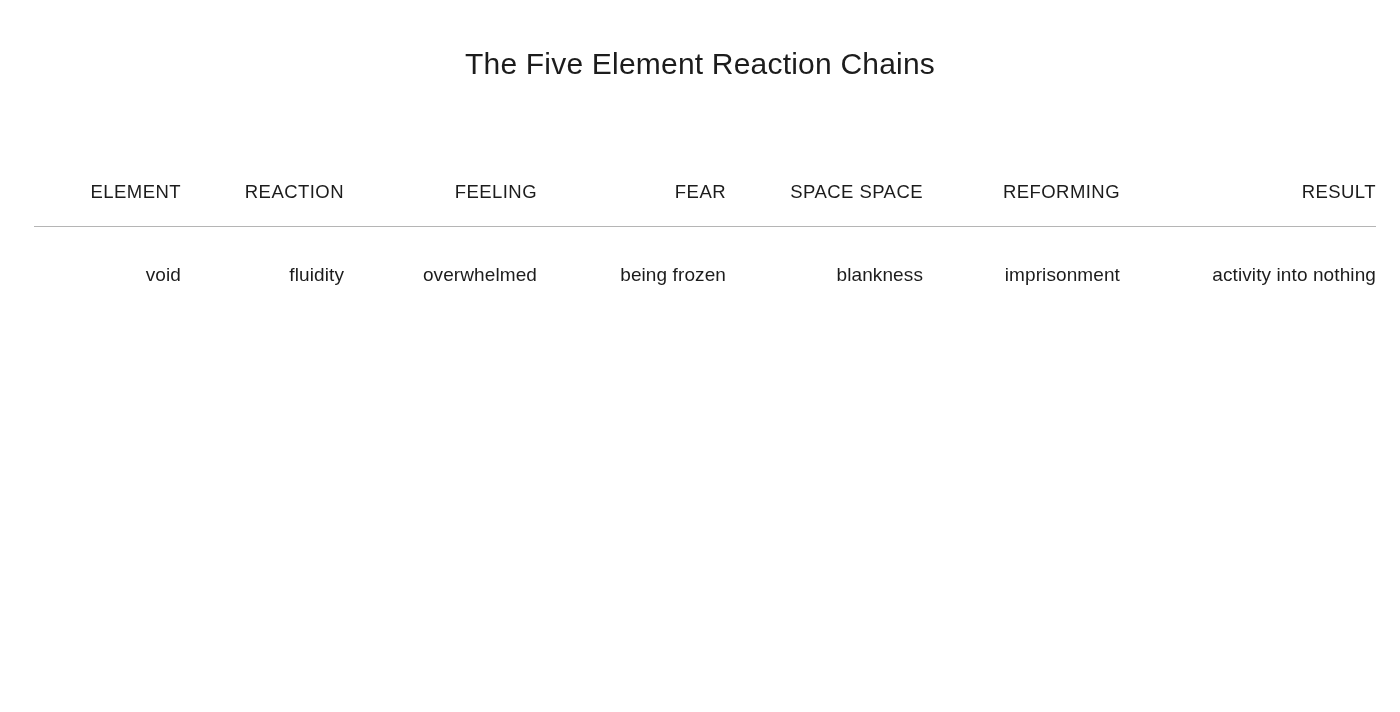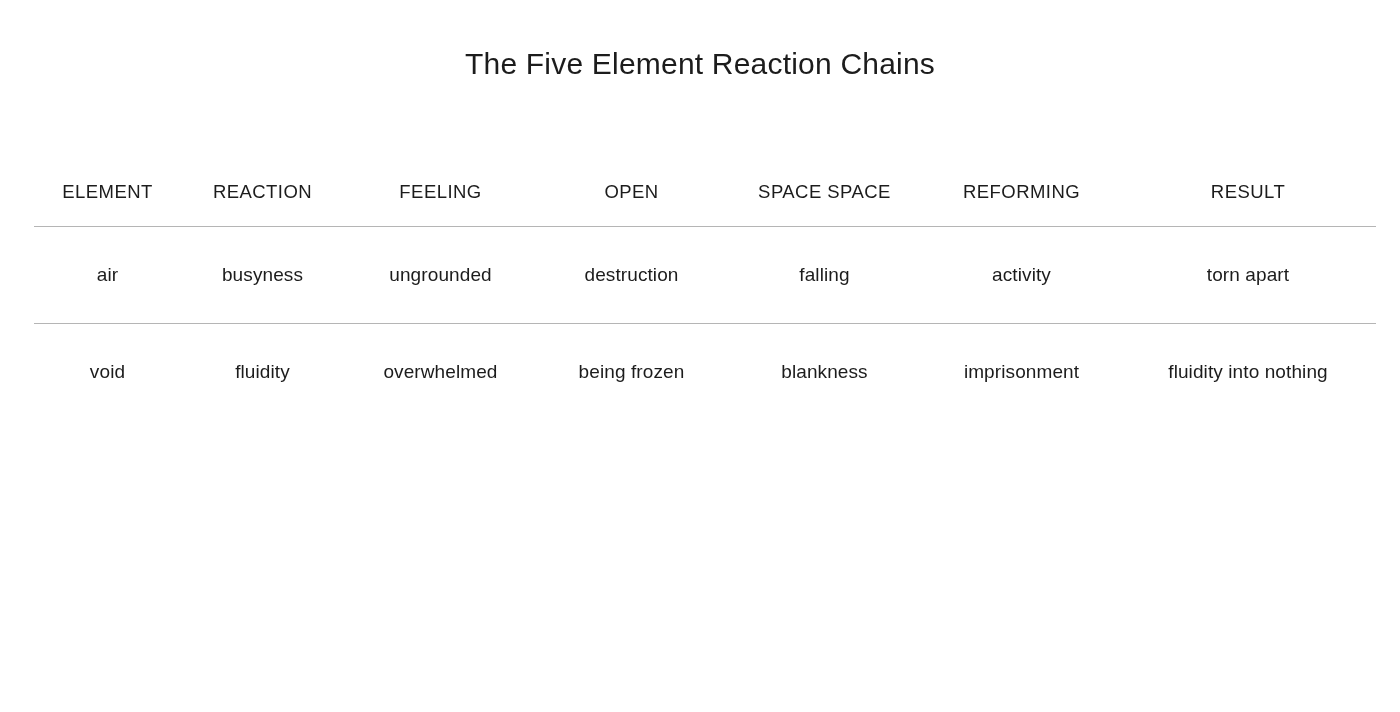--- a/index.html
+++ b/index.html
@@ -44,21 +44,21 @@
   }
 
   table.chain-table {
     width: 1342px;
     border-collapse: collapse;
     table-layout: fixed;
   }
 
   table.chain-table th,
   table.chain-table td {
-    text-align: center;
+    text-align: right;
     vertical-align: middle;
     padding: 0;
     font-weight: 400;
   }
 
   thead th {
     font-size: 18.5px;
     letter-spacing: 0.45px;
     color: #1c1c1c;
     height: 68px;
@@ -111,42 +111,33 @@
           <col class="c3">
           <col class="c4">
           <col class="c5">
           <col class="c6">
       </colgroup>
       <thead>
         <tr>
           <th>ELEMENT</th>
           <th>REACTION</th>
           <th>FEELING</th>
-          <th>OPEN</th>
+          <th>FEAR</th>
           <th>SPACE SPACE</th>
           <th>REFORMING</th>
           <th>RESULT</th>
         </tr>
       </thead>
       <tbody>
         <tr>
-          <td>air</td>
-          <td>busyness</td>
-          <td>ungrounded</td>
-          <td>destruction</td>
-          <td>falling</td>
-          <td>activity</td>
-          <td>torn apart</td>
-        </tr>
-        <tr>
           <td>void</td>
           <td>fluidity</td>
           <td>overwhelmed</td>
           <td>being frozen</td>
           <td>blankness</td>
           <td>imprisonment</td>
-          <td>fluidity into nothing</td>
+          <td>activity into nothing</td>
         </tr>
       </tbody>
     </table>
   </div>
 
 </div>
 
 </body></html>

